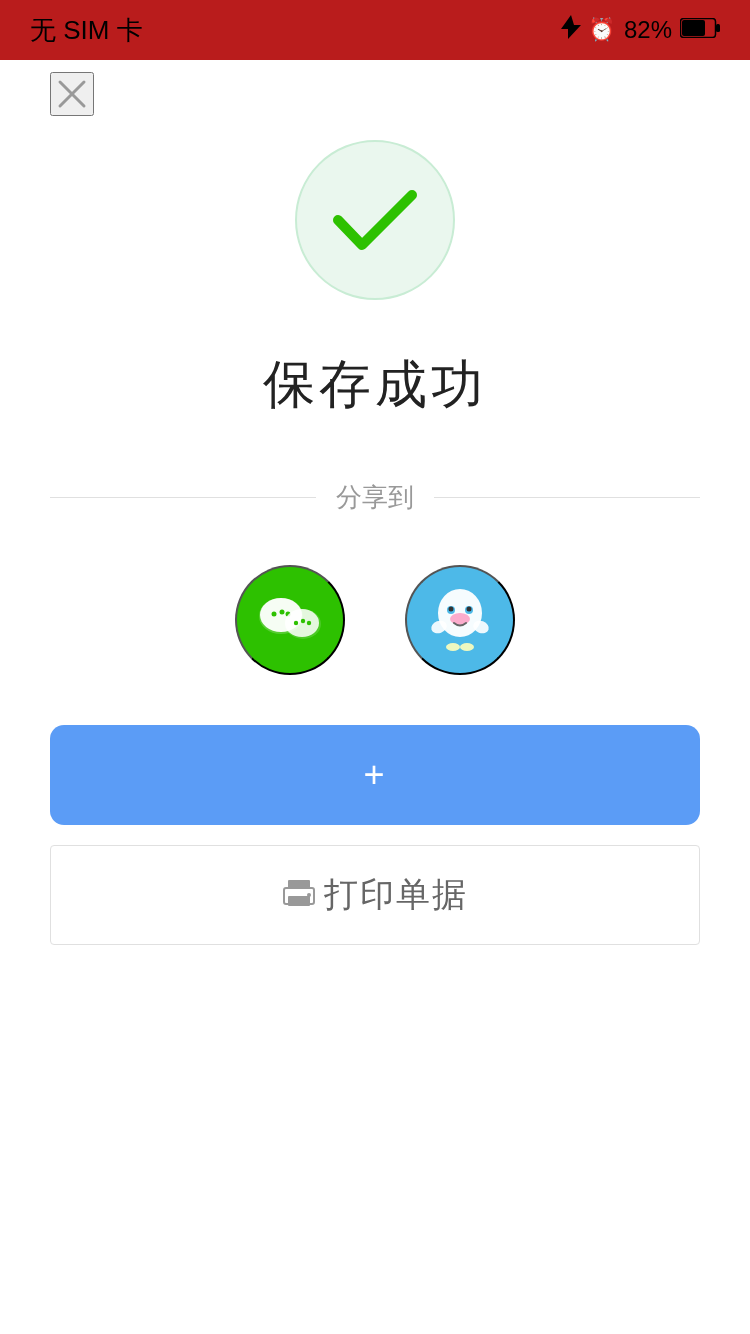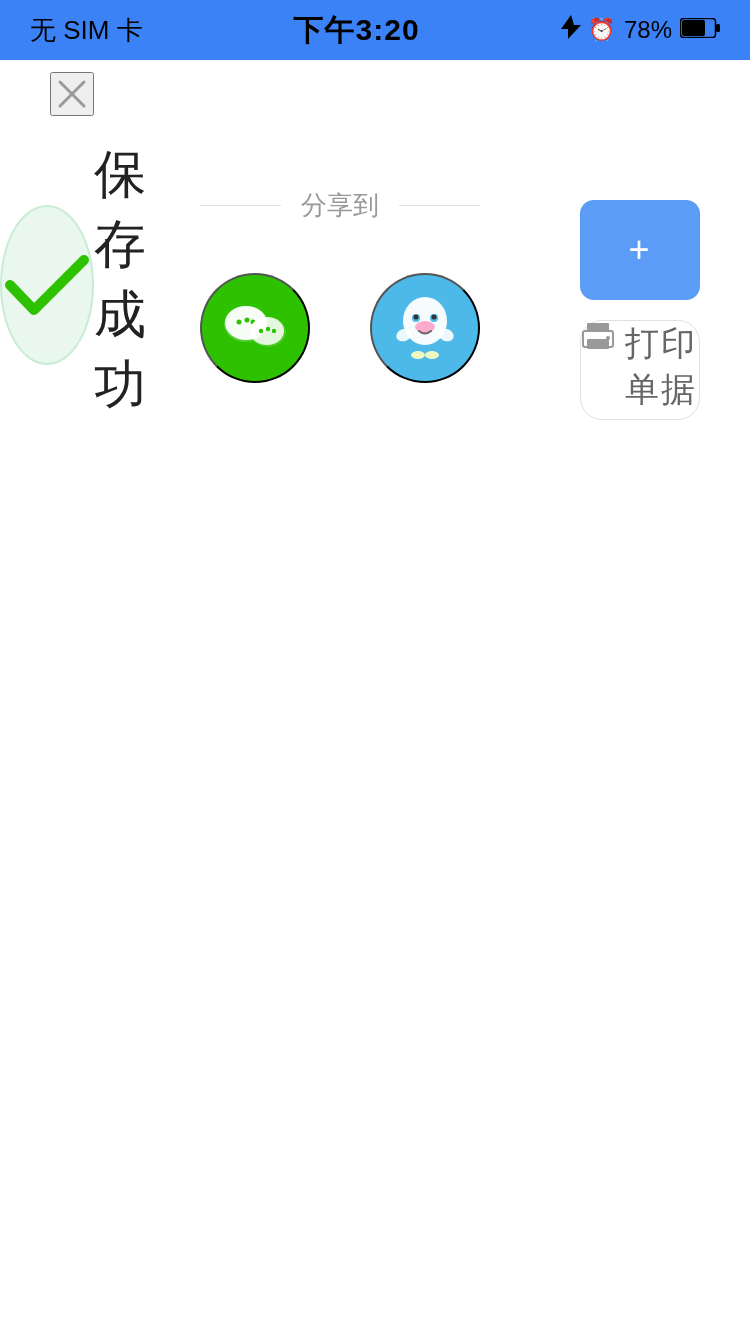--- a/index.html
+++ b/index.html
@@ -14,21 +14,21 @@
     }
 
     
     .status-bar {
       width: 100%;
       height: 60px;
       display: flex;
       align-items: center;
       justify-content: space-between;
       padding: 0 30px;
-      background: #3b82f6;
+      background: #b91c1c;
     }
     .status-left {
       display: flex;
       align-items: center;
       gap: 10px;
       font-size: 26px;
       color: #000;
       font-weight: 500;
     }
     .status-center {
@@ -58,21 +58,21 @@
       cursor: pointer;
     }
     .close-btn svg {
       width: 36px;
       height: 36px;
     }
 
     
     .main-content {
       display: flex;
-      flex-direction: row;
+      flex-direction: column;
       align-items: center;
       padding-top: 80px;
     }
 
     
     .success-icon-wrap {
       width: 160px;
       height: 160px;
       border-radius: 50%;
       background: #eaf7ee;
@@ -187,25 +187,25 @@
     }
     .btn-primary .plus-icon {
       font-size: 36px;
       color: #ffffff;
       font-weight: 300;
     }
 
     .btn-secondary {
       width: 100%;
       height: 100px;
-      border-radius: 22px;
+      border-radius: 4px;
       background: #ffffff;
       border: 1px solid #e0e0e0;
       display: flex;
-      align-items: flex-start;
+      align-items: center;
       justify-content: center;
       gap: 8px;
       cursor: pointer;
       font-size: 34px;
       color: #666;
       font-weight: 400;
       letter-spacing: 2px;
     }
     .btn-icon {
       width: 34px;
@@ -222,29 +222,28 @@
   <div class="status-left">
     <span>无 SIM 卡</span>
     <span>
       <svg viewBox="0 0 30 22" fill="none" xmlns="http://www.w3.org/2000/svg">
         <path d="M15 18a2 2 0 110 4 2 2 0 010-4z" fill="#000"></path>
         <path d="M8 13.5C9.9 11.6 12.3 10.5 15 10.5s5.1 1.1 7 3" stroke="#000" stroke-width="2.2" fill="none" stroke-linecap="round"></path>
         <path d="M3 9C6.1 5.8 10.3 4 15 4s8.9 1.8 12 5" stroke="#000" stroke-width="2.2" fill="none" stroke-linecap="round"></path>
       </svg>
     </span>
   </div>
-  <div class="status-center">下午3:20</div>
   <div class="status-right">
     <span>
       <svg width="20" height="24" viewBox="0 0 20 24" fill="none" xmlns="http://www.w3.org/2000/svg">
         <path d="M10 0L0 14h7v10l13-14h-7z" fill="#000"></path>
       </svg>
     </span>
     <span style="font-size:22px;">⏰</span>
-    <span>78%</span>
+    <span>82%</span>
     <span>
       <svg width="40" height="20" viewBox="0 0 40 20" fill="none" xmlns="http://www.w3.org/2000/svg">
         <rect x="0.5" y="0.5" width="35" height="19" rx="3" stroke="#000" stroke-width="1.5"></rect>
         <rect x="36" y="6" width="4" height="8" rx="1.5" fill="#000"></rect>
         <rect x="2" y="2" width="23" height="16" rx="2" fill="#000"></rect>
       </svg>
     </span>
   </div>
 </div>
 

